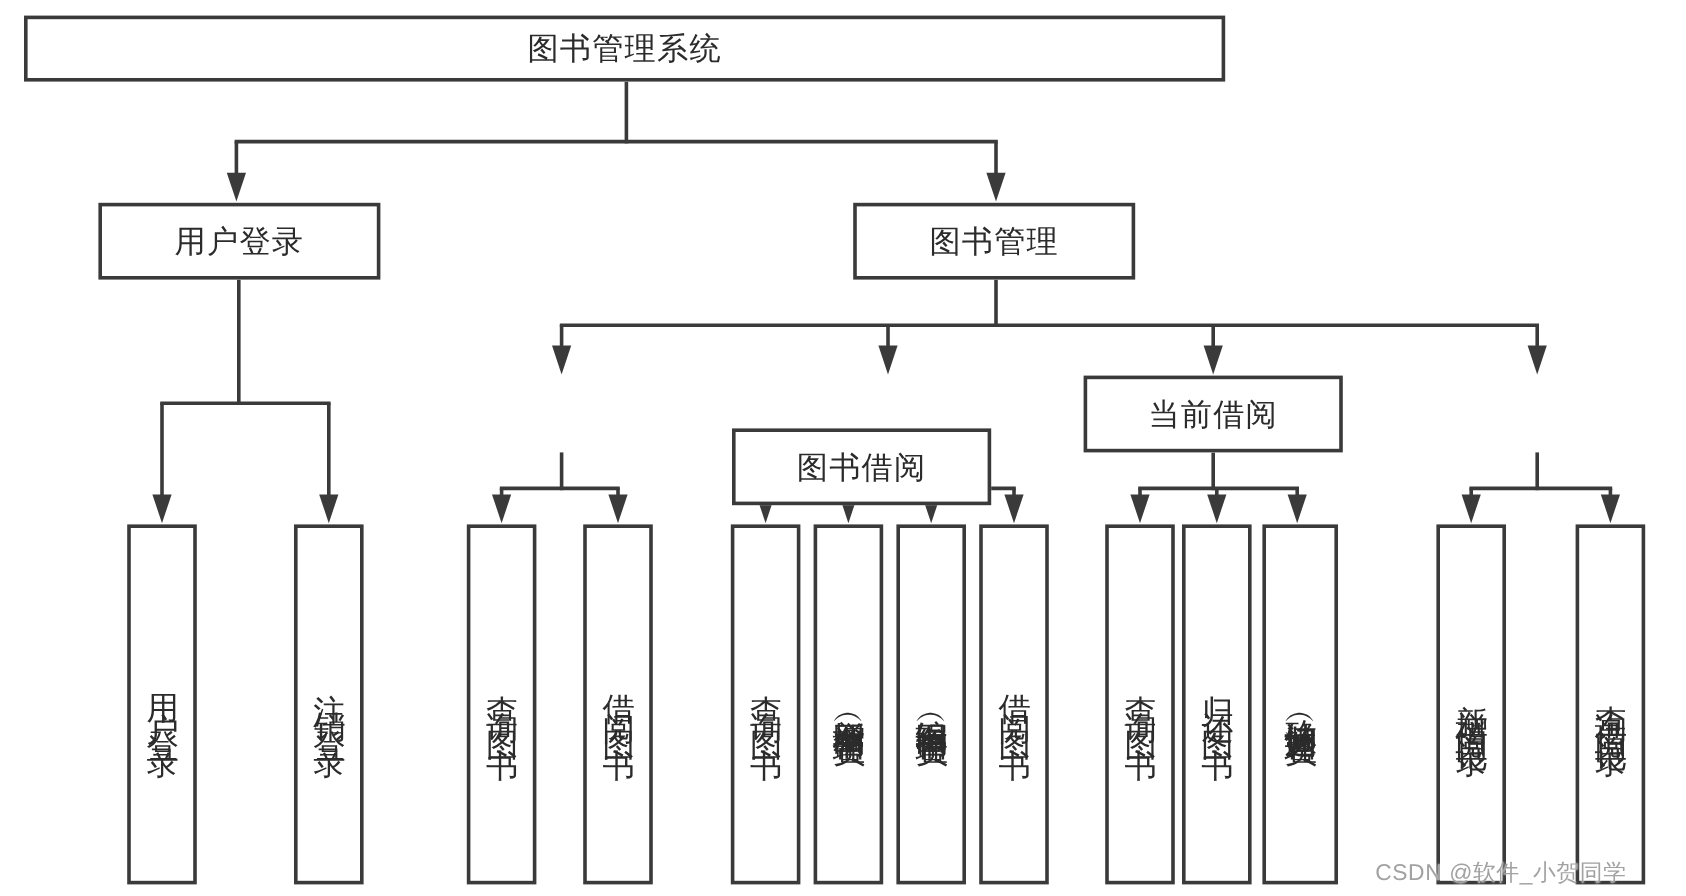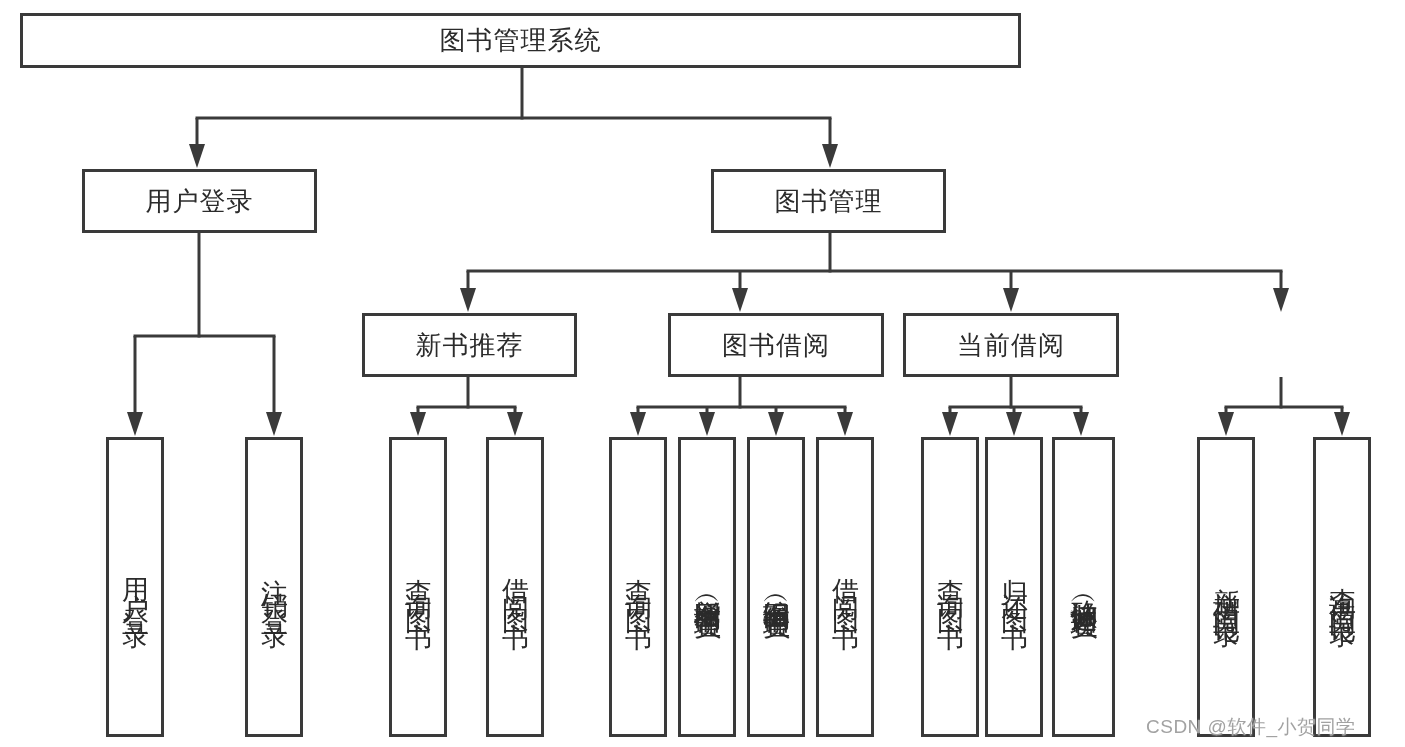--- a/index.html
+++ b/index.html
@@ -122,24 +122,21 @@
     <span class="hlabel">图书管理系统</span>
   </div>
 
   <div class="box lv2" style="left:82px;">
     <span class="hlabel">用户登录</span>
   </div>
   <div class="box lv2" style="left:695px;margin-left:16px;">
     <span class="hlabel">图书管理</span>
   </div>
 
-  <div class="box lv3" style="left:362px;width:215px;">
-    <span class="hlabel">新书推荐</span>
-  </div>
-  <div class="box lv3" style="left:668px;">
+  <div class="box lv3" style="left:610px;margin-top:44px;">
     <span class="hlabel">图书借阅</span>
   </div>
   <div class="box lv3" style="left:903px;">
     <span class="hlabel">当前借阅</span>
   </div>
 
   <div class="box leaf vbox" style="left:106px;">
     <span class="vlabel lt4">用户登录</span>
   </div>
   <div class="box leaf vbox" style="left:245px;">

